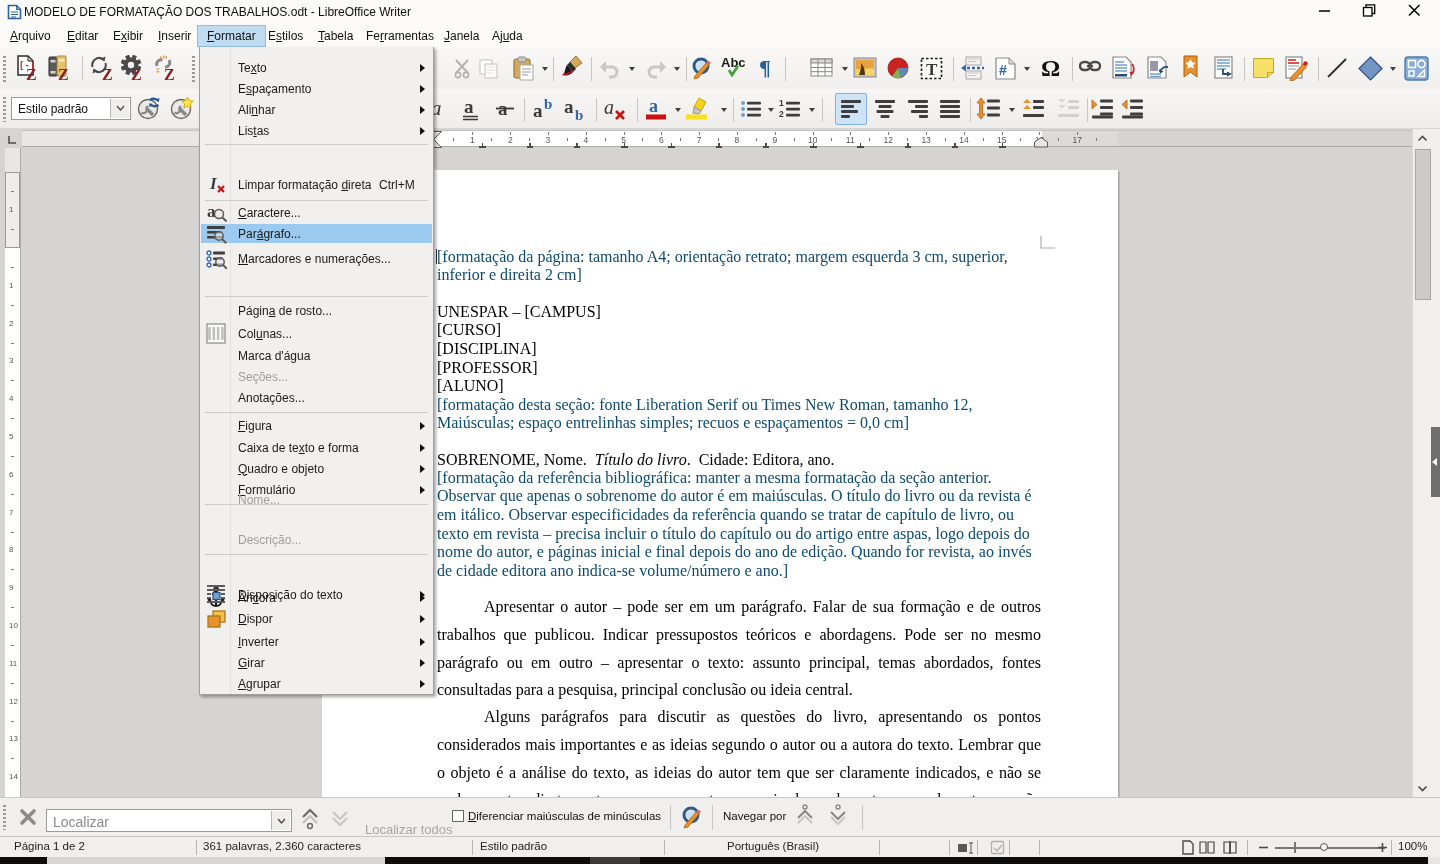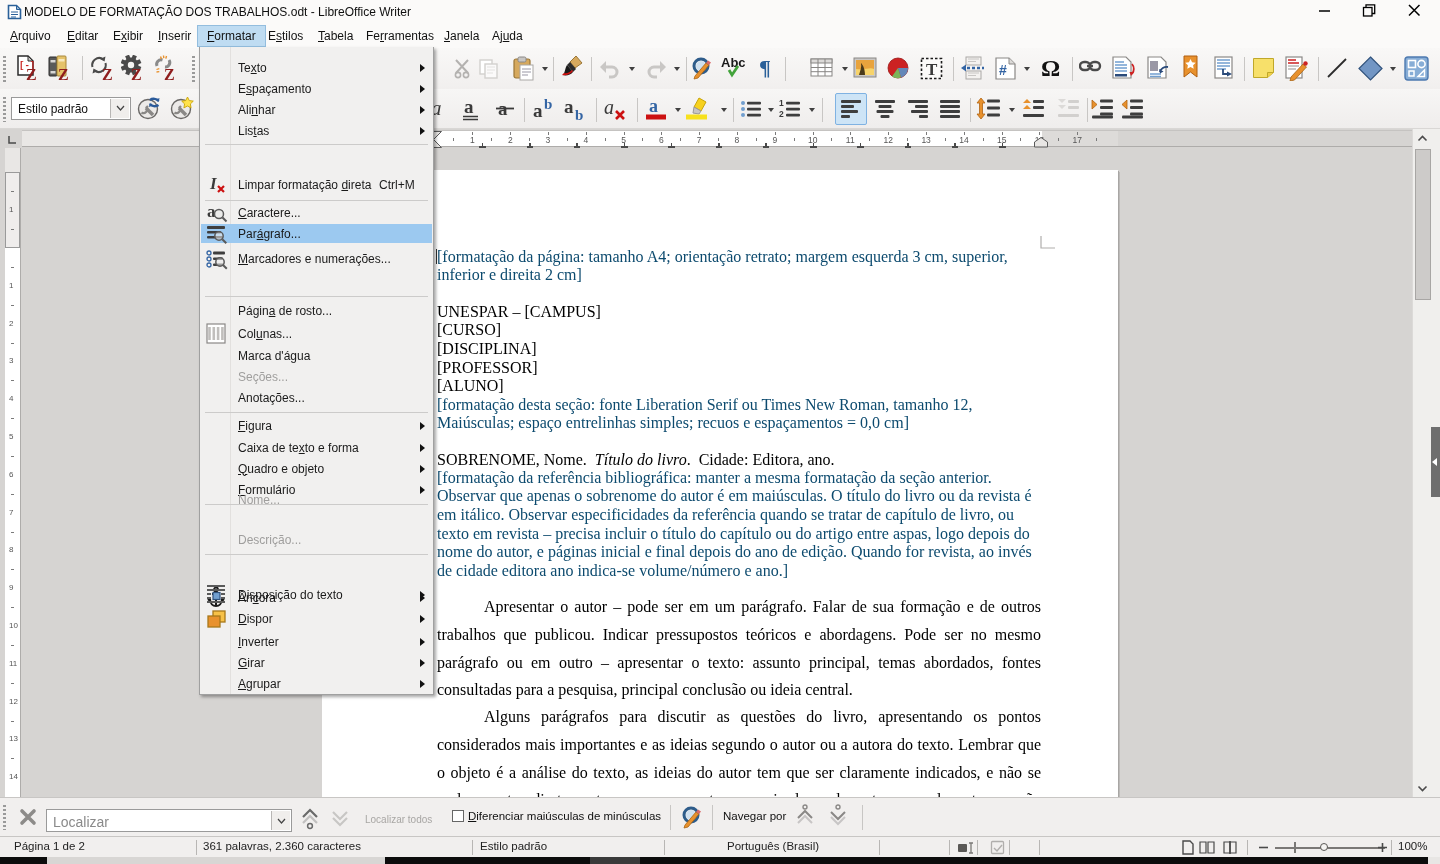--- a/index.html
+++ b/index.html
@@ -669,21 +669,21 @@
           <path d="M3 14 L10 7 l7 7" fill="none" stroke="#8a8886" stroke-width="2"></path>
           <path d="M3 19 L10 12 l7 7" fill="none" stroke="#8a8886" stroke-width="2" opacity="0.4"></path>
           <circle cx="10" cy="3" r="2" fill="none" stroke="#8a8886" stroke-width="1.4"></circle>
         </svg>
         <svg class="icon" style="left:828px;top:6px" width="20" height="27" viewBox="0 0 20 27">
           <path d="M3 8 L10 15 l7-7" fill="none" stroke="#8a8886" stroke-width="2"></path>
           <path d="M3 13 L10 20 l7-7" fill="none" stroke="#8a8886" stroke-width="2" opacity="0.4"></path>
           <circle cx="10" cy="3" r="2" fill="none" stroke="#8a8886" stroke-width="1.4"></circle>
         </svg>
       </div>
-    <span style="position:absolute;left:365px;top:16px;font-size:10px;color:#a8a6a4">Localizar todos</span>
+    <span style="position:absolute;left:365px;top:24px;font-size:13px;color:#a8a6a4">Localizar todos</span>
     <span style="position:absolute;left:452px;top:12px;width:12px;height:12px;border:1px solid #666;background:#fff"></span>
     <span style="position:absolute;left:468px;top:12px;font-size:11.5px;color:#111"><u>D</u>iferenciar maiúsculas de minúsculas</span>
     <div class="tsep" style="left:670px;top:7px;height:25px"></div>
       <div class="tsep" style="left:712px;top:7px;height:25px"></div>
     <span style="position:absolute;left:723px;top:12px;font-size:11.5px;color:#111">Navegar por</span>
     <div class="tsep" style="left:862px;top:7px;height:25px"></div>
   </div>
 
   <div id="statusbar">
     <span class="stext" style="left:14px">Página 1 de 2</span>

